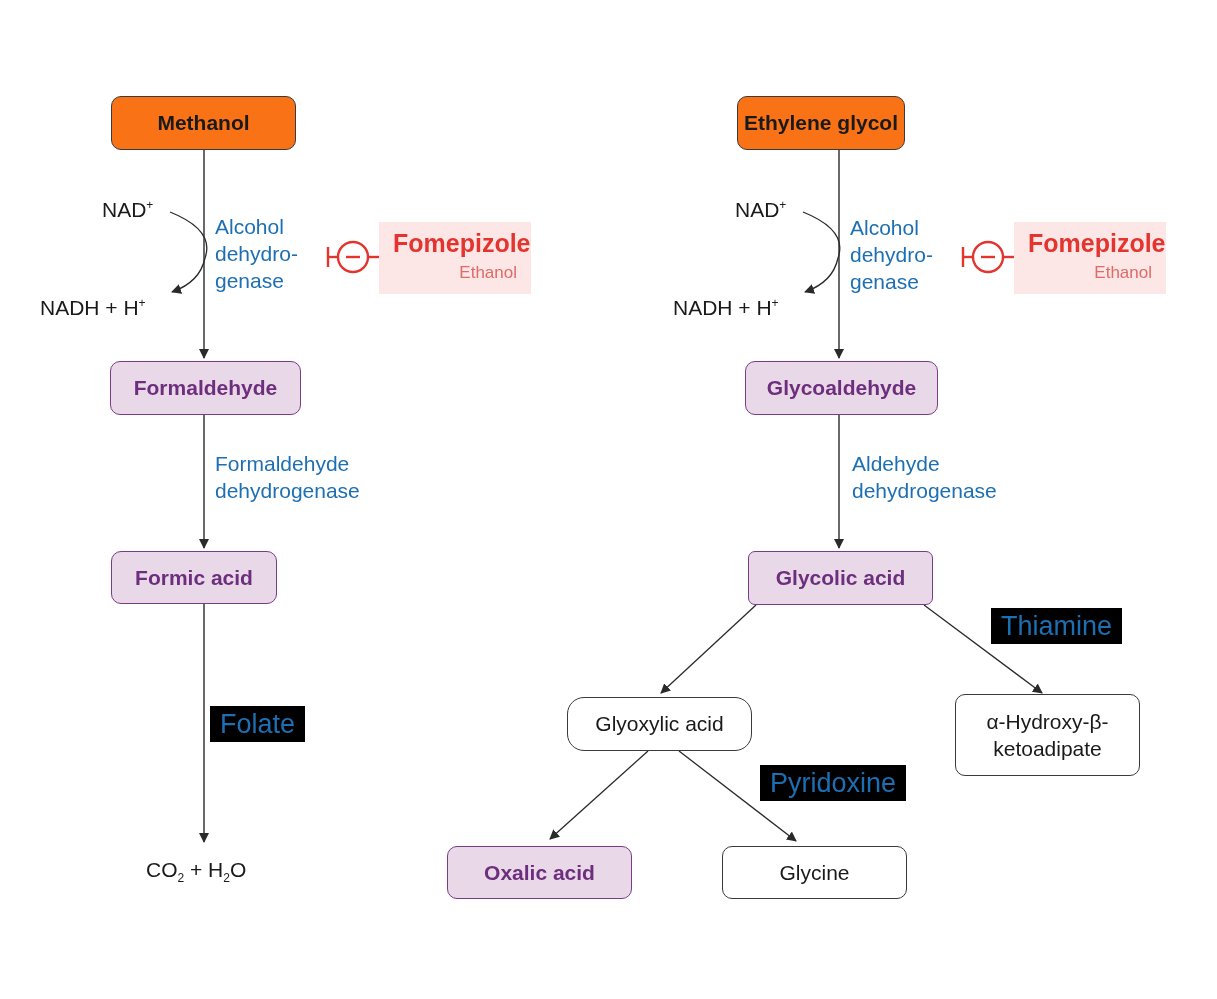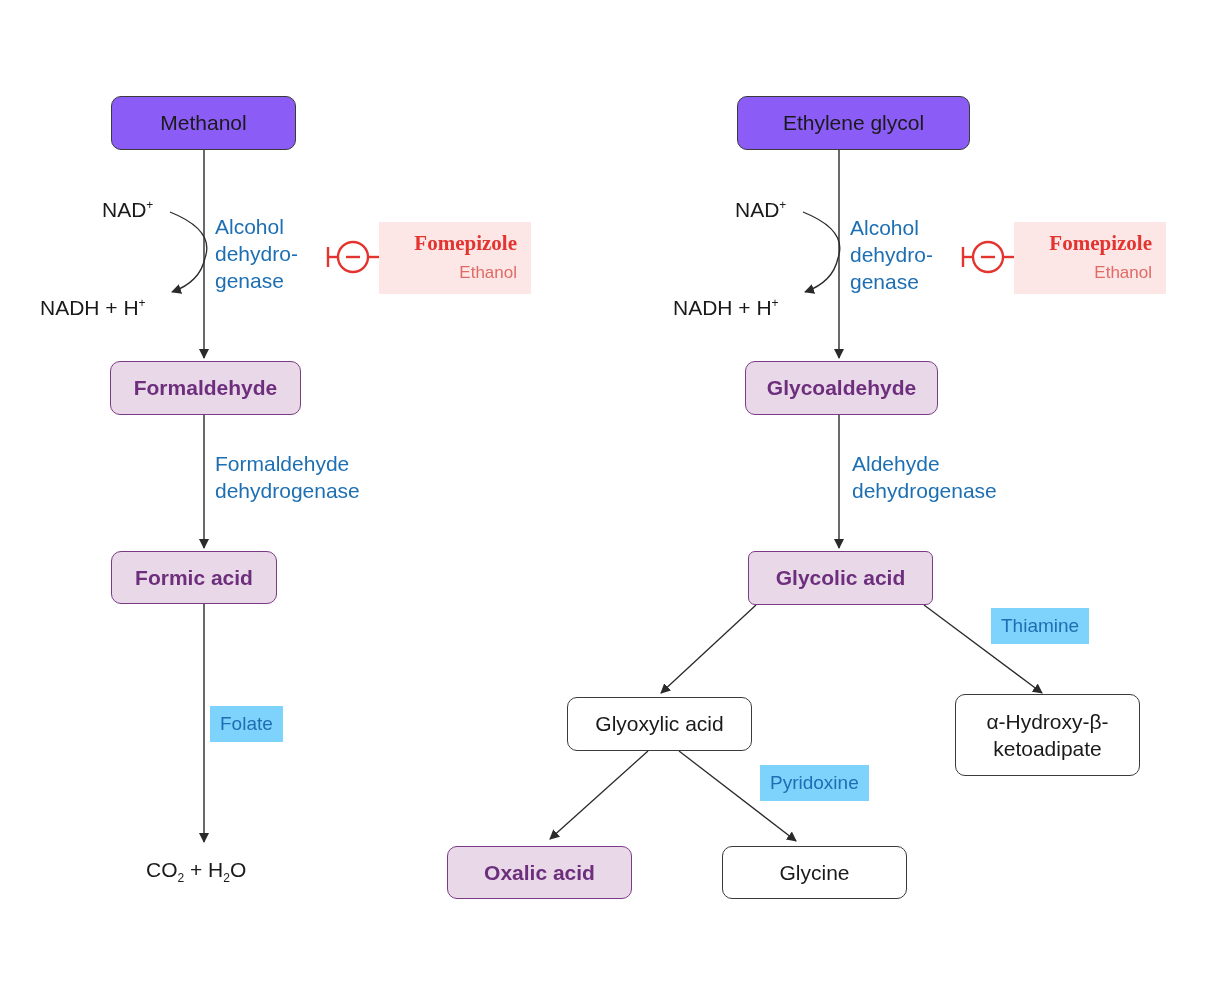--- a/index.html
+++ b/index.html
@@ -2,29 +2,29 @@
 <html><head>
 <meta charset="utf-8">
 <style>
   html, body { margin: 0; padding: 0; background: #ffffff; }
   body { width: 1217px; height: 999px; position: relative; overflow: hidden;
          font-family: "Liberation Sans", "DejaVu Sans", sans-serif; }
   #diagram { position: absolute; left: 0; top: 0; }
   .box { position: absolute; box-sizing: border-box; border-radius: 10px;
          display: flex; align-items: center; justify-content: center; text-align: center;
          font-size: 21px; line-height: 1.3; }
-  .box.toxin { background: #8b5cf6; border: 1.5px solid #3a3a3a; color: #1a1a1a; font-weight: normal; justify-content: center; }
+  .box.toxin { background: #f97316; border: 1.5px solid #3a3a3a; color: #1a1a1a; font-weight: bold; justify-content: center; }
   .box.toxic-metab { background: #e9d9e8; border: 1.5px solid #7c3b86; color: #6d2f7d; font-weight: bold; }
   .box.plain { background: #ffffff; border: 1.5px solid #3a3a3a; color: #1a1a1a; }
   .lbl { position: absolute; font-size: 21px; line-height: 27px; white-space: nowrap; }
   .enzyme { color: #1d6fb3; }
-  .cofactor { position: absolute; background: #7dd3fc; color: #1d6fb3; font-size: 19px;
+  .cofactor { position: absolute; background: #000000; color: #1d6fb3; font-size: 27px;
               padding: 4px 10px; line-height: 28px; }
   .inhib { position: absolute; background: #fde7e6; padding: 6px 14px; text-align: right; line-height: 30px; }
-  .inhib .primary { color: #e3342f; font-weight: bold; font-size: 21px; display: block; font-family: Liberation Serif, serif; }
+  .inhib .primary { color: #e3342f; font-weight: bold; font-size: 25px; display: block; }
   .inhib .secondary { color: #e06a66; font-size: 17px; display: block; }
   .black { color: #1a1a1a; }
   sup, sub { font-size: 12px; }
 </style>
 </head>
 <body>
 
 <svg id="diagram" width="1217" height="999">
   <defs>
     <marker id="ah" markerWidth="10" markerHeight="10" refX="9" refY="5" orient="auto" markerUnits="userSpaceOnUse">
@@ -88,21 +88,21 @@
   <div>dehydrogenase</div>
 </div>
 <div class="box toxic-metab" style="left:111px;top:551px;width:166px;height:53px;">
   <span>Formic acid</span>
 </div>
 <div class="cofactor" style="left:210px;top:706px;">Folate</div>
 <div class="lbl black" style="left:146px;top:856px;">
   <span>CO</span><sub>2</sub><span> + H</span><sub>2</sub><span>O</span>
 </div>
 
-<div class="box toxin" style="left:737px;top:96px;width:233px;height:54px;">
+<div class="box toxin" style="left:737px;top:96px;width:168px;height:54px;">
   <span>Ethylene glycol</span>
 </div>
 <div class="lbl black" style="left:735px;top:192px;">
   <span>NAD</span><sup>+</sup>
 </div>
 <div class="lbl black" style="left:673px;top:290px;">
   <span>NADH + H</span><sup>+</sup>
 </div>
 <div class="lbl enzyme" style="left:850px;top:214px;">
   <div>Alcohol</div>
@@ -117,21 +117,21 @@
   <span>Glycoaldehyde</span>
 </div>
 <div class="lbl enzyme" style="left:852px;top:450px;">
   <div>Aldehyde</div>
   <div>dehydrogenase</div>
 </div>
 <div class="box toxic-metab" style="left:748px;top:551px;width:185px;height:54px;border-radius:7px;">
   <span>Glycolic acid</span>
 </div>
 <div class="cofactor" style="left:991px;top:608px;">Thiamine</div>
-<div class="box plain" style="left:567px;top:697px;width:185px;height:54px;">
+<div class="box plain" style="left:567px;top:697px;width:185px;height:54px;border-radius:17px;">
   <span>Glyoxylic acid</span>
 </div>
 <div class="box plain" style="left:955px;top:694px;width:185px;height:82px;">
   <div>
     <div>α-Hydroxy-β-</div>
     <div>ketoadipate</div>
   </div>
 </div>
 <div class="cofactor" style="left:760px;top:765px;">Pyridoxine</div>
 <div class="box toxic-metab" style="left:447px;top:846px;width:185px;height:53px;">

